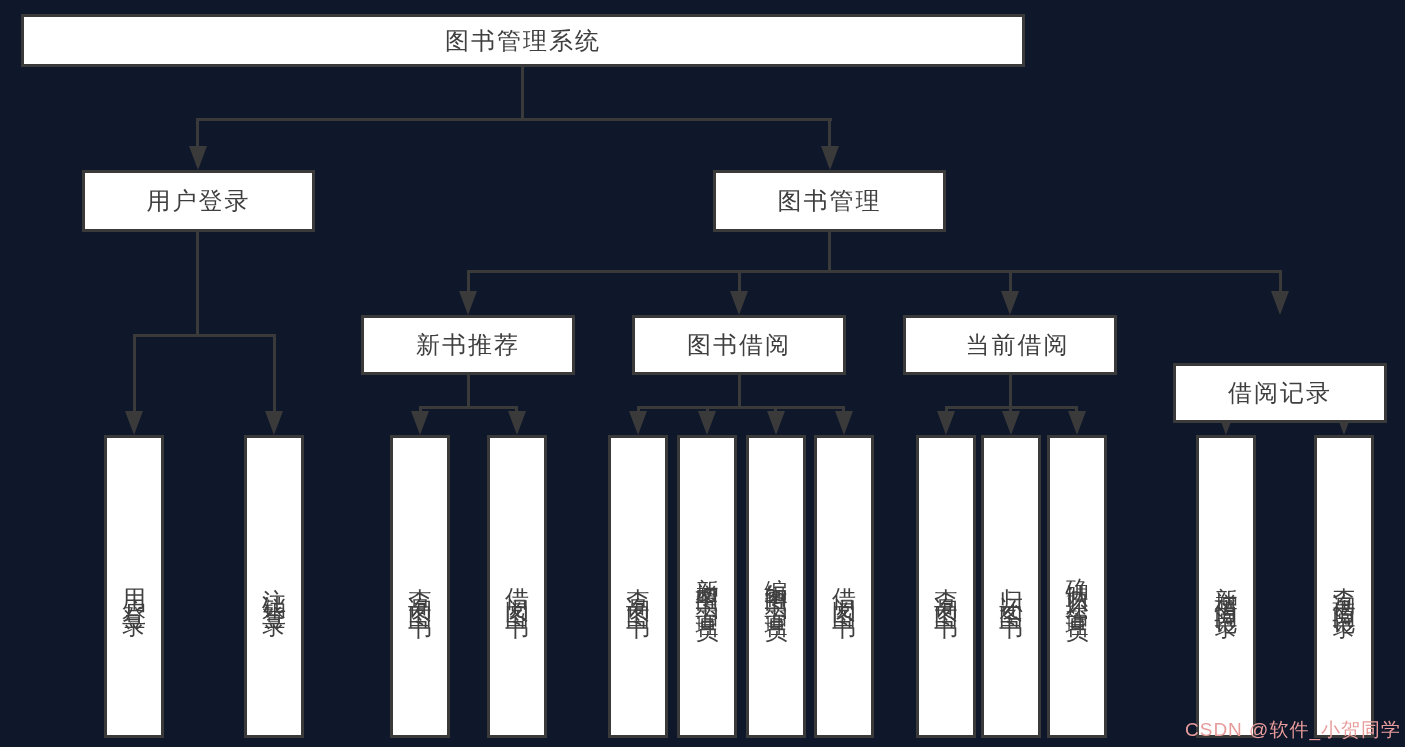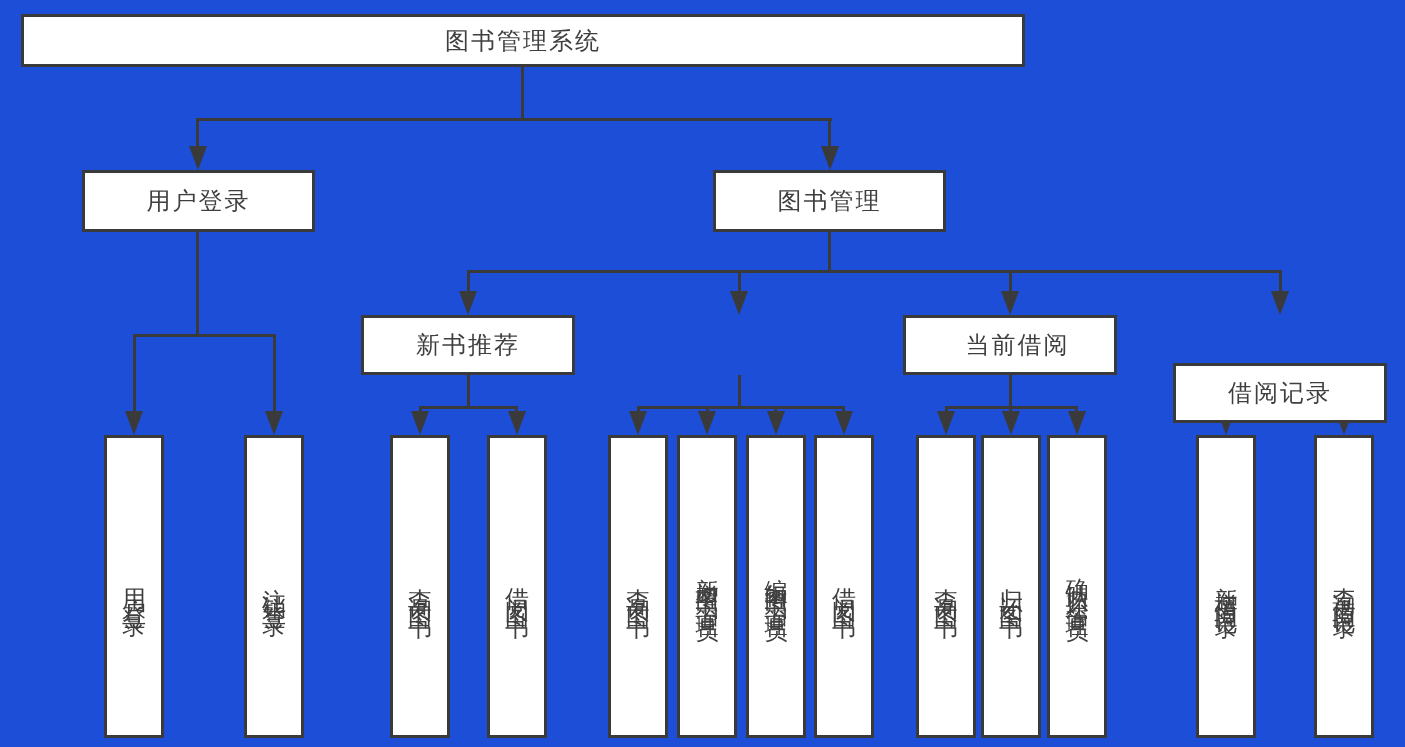--- a/index.html
+++ b/index.html
@@ -1,17 +1,17 @@
 <!DOCTYPE html>
 <html><head>
 <meta charset="utf-8">
 <style>
   html,body{margin:0;padding:0;background:#ffffff;}
   body{font-family:"Liberation Sans",sans-serif;}
-  .canvas{position:relative;width:1405px;height:747px;background:#1d4ed8;overflow:hidden;}
+  .canvas{position:relative;width:1405px;height:747px;background:#0f172a;overflow:hidden;}
 
   .box{
     position:absolute;
     box-sizing:border-box;
     border:3px solid #3a3a3a;
     background:#ffffff;
     display:flex;
     align-items:center;
     justify-content:center;
     color:#3f3f3f;
@@ -53,20 +53,21 @@
 <body>
 
 <div class="canvas">
 
   <div class="box" style="left:21px;top:14px;width:1004px;height:53px;">图书管理系统</div>
 
   <div class="box" style="left:82px;top:170px;width:233px;height:62px;">用户登录</div>
   <div class="box" style="left:361px;top:315px;width:214px;height:60px;">新书推荐</div>
 
   <div class="box" style="left:713px;top:170px;width:233px;height:62px;">图书管理</div>
+  <div class="box" style="left:632px;top:315px;width:214px;height:60px;">图书借阅</div>
   <div class="box" style="left:903px;top:315px;width:214px;height:60px;padding-left:15px;">当前借阅</div>
   <div class="box" style="left:1173px;top:315px;width:214px;height:60px;margin-top:48px;">借阅记录</div>
 
   <div class="box leaf" style="left:104px;top:435px;width:60px;height:303px;">用户登录</div>
   <div class="box leaf" style="left:244px;top:435px;width:60px;height:303px;">注销登录</div>
 
   <div class="box leaf" style="left:390px;top:435px;width:60px;height:303px;">查询图书</div>
   <div class="box leaf" style="left:487px;top:435px;width:60px;height:303px;">借阅图书</div>
 
   <div class="box leaf" style="left:608px;top:435px;width:60px;height:303px;">查询图书</div>
@@ -133,13 +134,14 @@
   <div class="vline" style="left:1075px;top:406px;height:12px;"></div>
   <div class="arrow" style="left:1068px;top:411px;"></div>
 
   <div class="vline" style="left:1279px;top:375px;height:33px;"></div>
   <div class="hline" style="left:1224px;top:406px;width:121px;"></div>
   <div class="vline" style="left:1224px;top:406px;height:12px;"></div>
   <div class="arrow" style="left:1217px;top:411px;"></div>
   <div class="vline" style="left:1343px;top:406px;height:12px;"></div>
   <div class="arrow" style="left:1335px;top:411px;"></div>
 
+  <div class="watermark">CSDN @软件_小贺同学</div>
 </div>
 
 </body></html>

